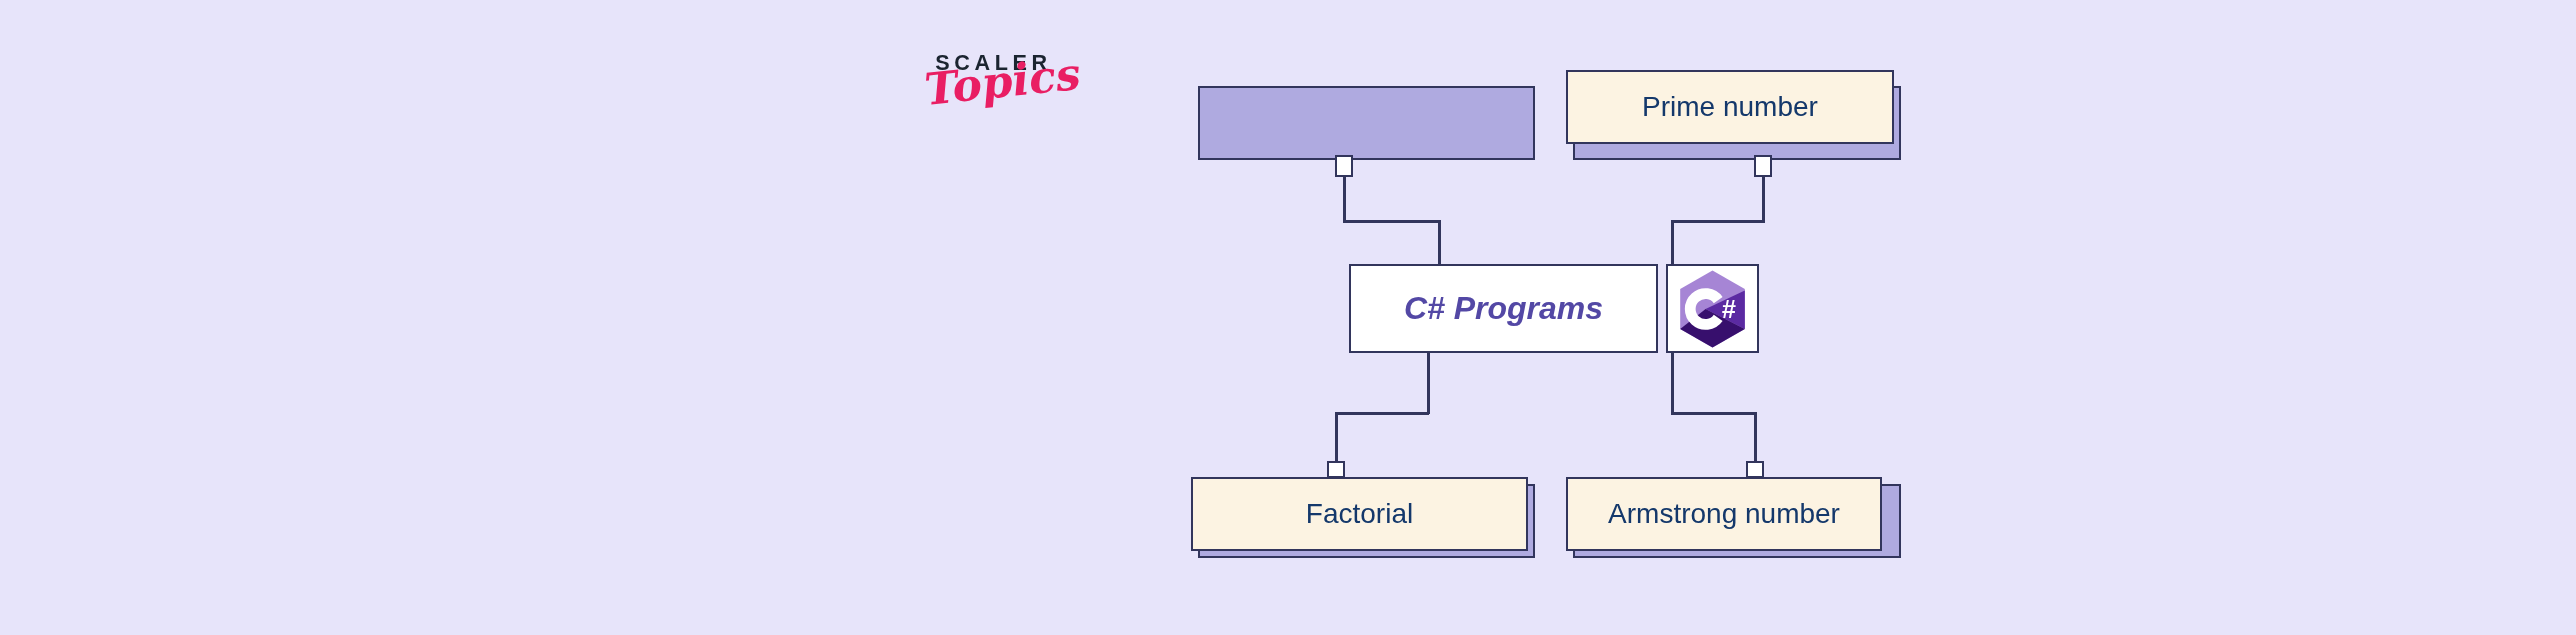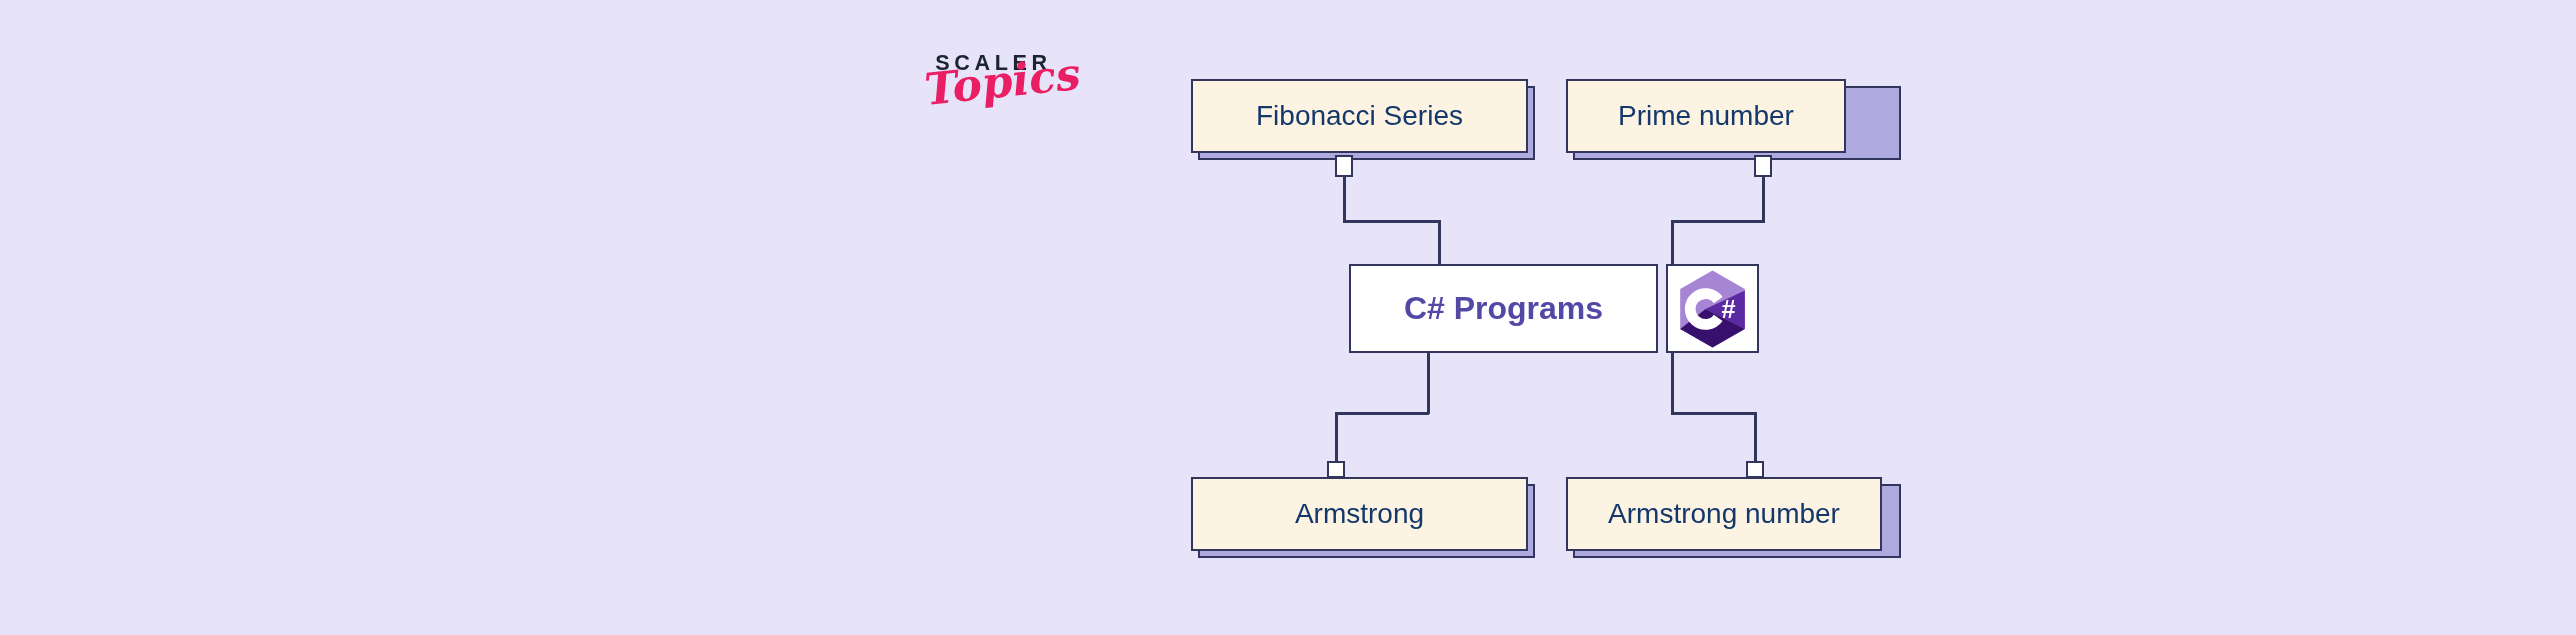--- a/index.html
+++ b/index.html
@@ -44,21 +44,21 @@
     display:flex;align-items:center;justify-content:center;
     color:#14386B;
     font-size:28px;
   }
 
   
   .rootbox{
     position:absolute;
     background:#FFFFFF;
     border:2.6px solid #32355C;
-    display:flex;align-items:center;justify-content:center;
+    display:flex;align-items:center;justify-content:center;font-style:italic;
   }
   .root-label{
     color:#5348A5;
     font-size:32px;
     font-weight:bold;
   }
 
   
   .seg{position:absolute;background:#32355C;}
 
@@ -98,28 +98,25 @@
 
   <div class="seg" style="left:1671px;top:352px;width:2.6px;height:62px;"></div>
   <div class="seg" style="left:1671px;top:412px;width:86px;height:2.6px;"></div>
   <div class="seg" style="left:1754px;top:412px;width:2.6px;height:50px;"></div>
 
   <div class="junction" style="left:1335px;top:155px;width:17.5px;height:21.6px;"></div>
   <div class="junction" style="left:1754px;top:155px;width:17.5px;height:21.6px;"></div>
   <div class="junction" style="left:1327px;top:461px;width:17.5px;height:17px;"></div>
   <div class="junction" style="left:1746px;top:461px;width:17.5px;height:17px;"></div>
 
-  <div class="node" style="left:1191px;top:79px;width:337px;height:74px;">
-    <span>Fibonacci Series</span>
-  </div>
-  <div class="node" style="left:1566px;top:79px;width:280px;height:74px;">
+  <div class="node" style="left:1566px;top:70px;width:328px;height:74px;">
     <span>Prime number</span>
   </div>
   <div class="node" style="left:1191px;top:477px;width:337px;height:74px;">
-    <span>Armstrong</span>
+    <span>Factorial</span>
   </div>
   <div class="node" style="left:1566px;top:477px;width:316px;height:74px;">
     <span>Armstrong number</span>
   </div>
 
   <div class="rootbox" style="left:1349px;top:264px;width:309px;height:89px;">
     <span class="root-label">C# Programs</span>
   </div>
 
   <div class="rootbox" style="left:1666px;top:264px;width:93px;height:89px;">

